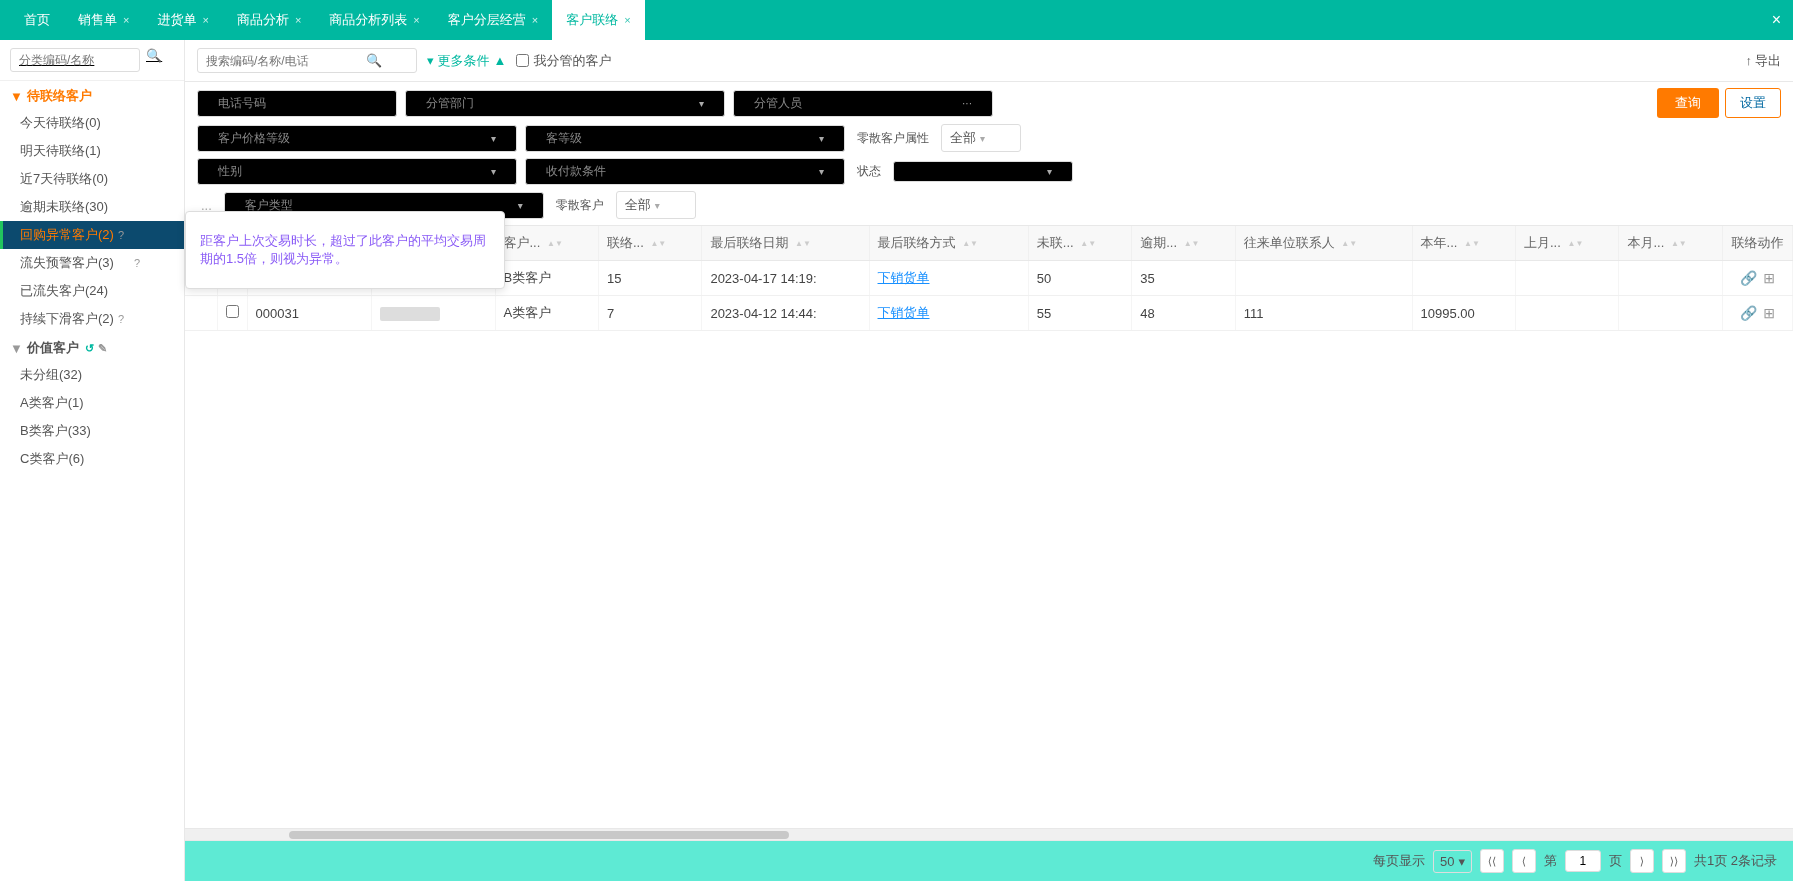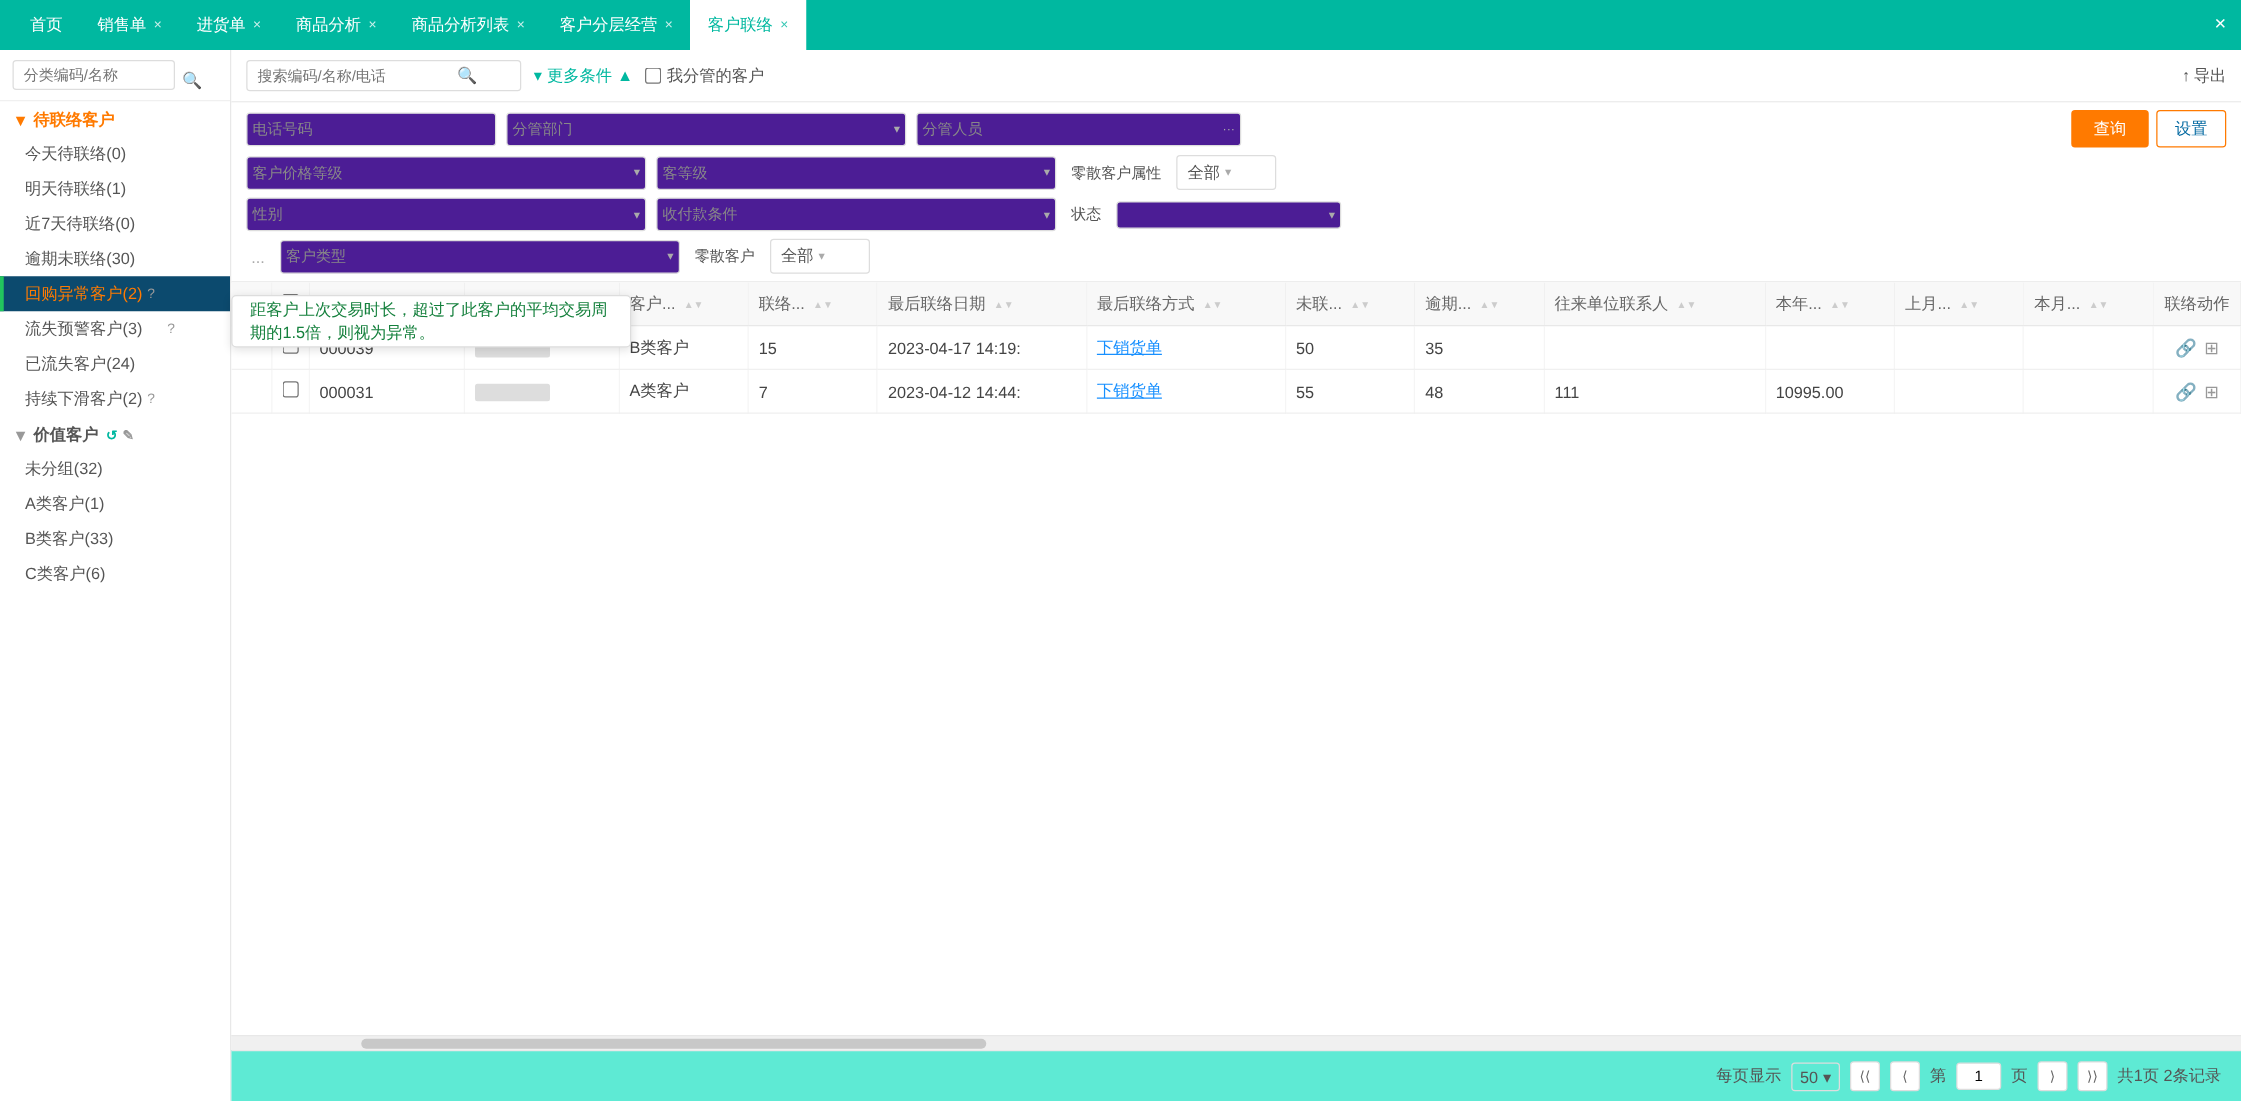--- a/index.html
+++ b/index.html
@@ -55,23 +55,24 @@
       width: 185px;
       background: #fff;
       border-right: 1px solid #e8e8e8;
       display: flex;
       flex-direction: column;
       overflow-y: auto;
       flex-shrink: 0;
     }
     .sidebar-search {
       display: flex;
-      align-items: flex-end;
+      align-items: flex-start;
       padding: 8px 10px;
       border-bottom: 1px solid #f0f0f0;
+      text-decoration: underline;
     }
     .sidebar-search input {
       border: 1px solid #ddd;
       border-radius: 3px;
       padding: 4px 8px;
       font-size: 12px;
       width: 130px;
       outline: none;
     }
     .sidebar-search .search-icon {
@@ -199,25 +200,25 @@
       align-items: center;
       gap: 8px;
       margin-bottom: 6px;
     }
     .adv-filter-row:last-child { margin-bottom: 0; }
     .filter-field {
       display: flex;
       align-items: center;
       border: 1px solid #ddd;
       border-radius: 3px;
-      padding: 4px 4px;
+      padding: 4px 20px;
       font-size: 12px;
       color: #555;
       min-width: 180px;
-      background: #4c1d95;
+      background: #000000;
       cursor: pointer;
       position: relative;
     }
     .filter-field .ff-label { flex: 1; color: #888; font-size: 12px; }
     .filter-field .ff-arrow { color: #aaa; font-size: 10px; margin-left: 4px; }
     .filter-field-wide { min-width: 320px; }
     .filter-label-static {
       font-size: 12px;
       color: #555;
       white-space: nowrap;
@@ -358,27 +359,27 @@
       border-radius: 3px;
       text-align: center;
       padding: 3px 4px;
       font-size: 12px;
     }
 
     
     .tooltip-box {
       position: absolute;
       left: 185px;
-      top: 236px;
+      top: 211px;
       background: #fff;
       border: 1px solid #ddd;
       border-radius: 4px;
-      padding: 2px 14px;
-      font-size: 12px;
-      color: #15803d;
+      padding: 20px 14px;
+      font-size: 12px;
+      color: #8b5cf6;
       box-shadow: 0 2px 8px rgba(0,0,0,0.12);
       z-index: 10;
       max-width: 320px;
       white-space: normal;
     }
 
     
     ::-webkit-scrollbar { width: 6px; height: 6px; }
     ::-webkit-scrollbar-thumb { background: #ccc; border-radius: 3px; }
     ::-webkit-scrollbar-track { background: #f5f5f5; }

